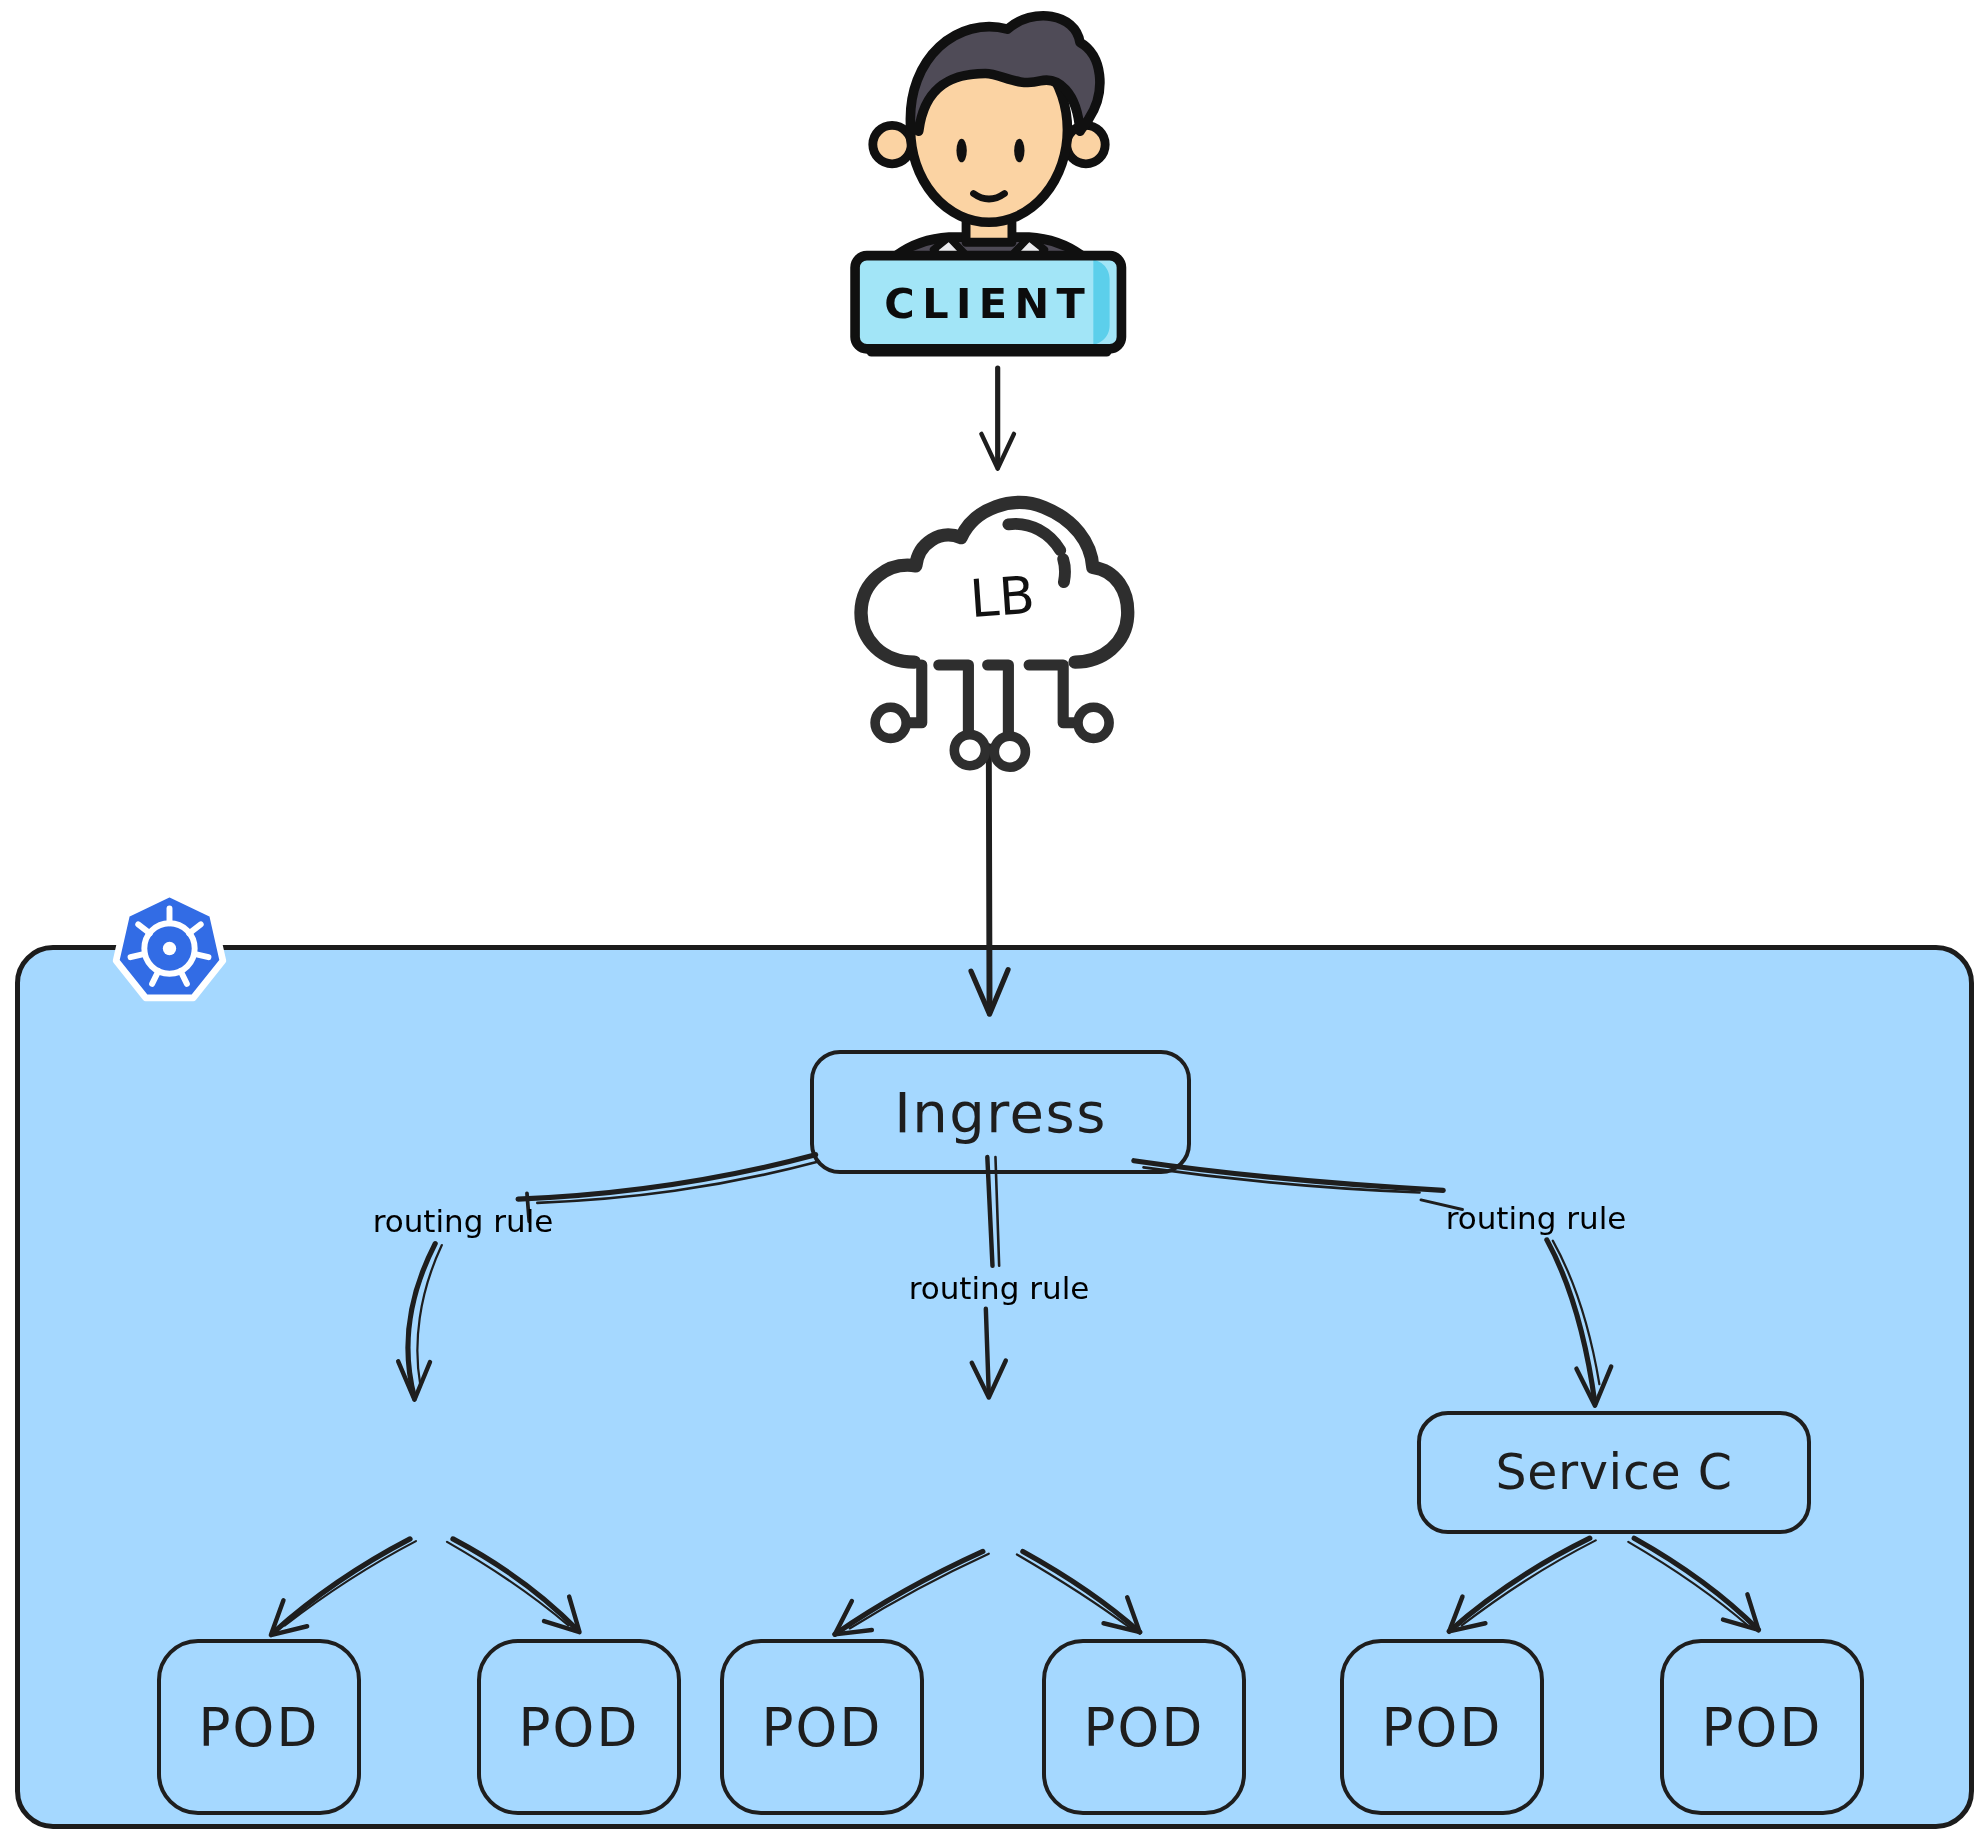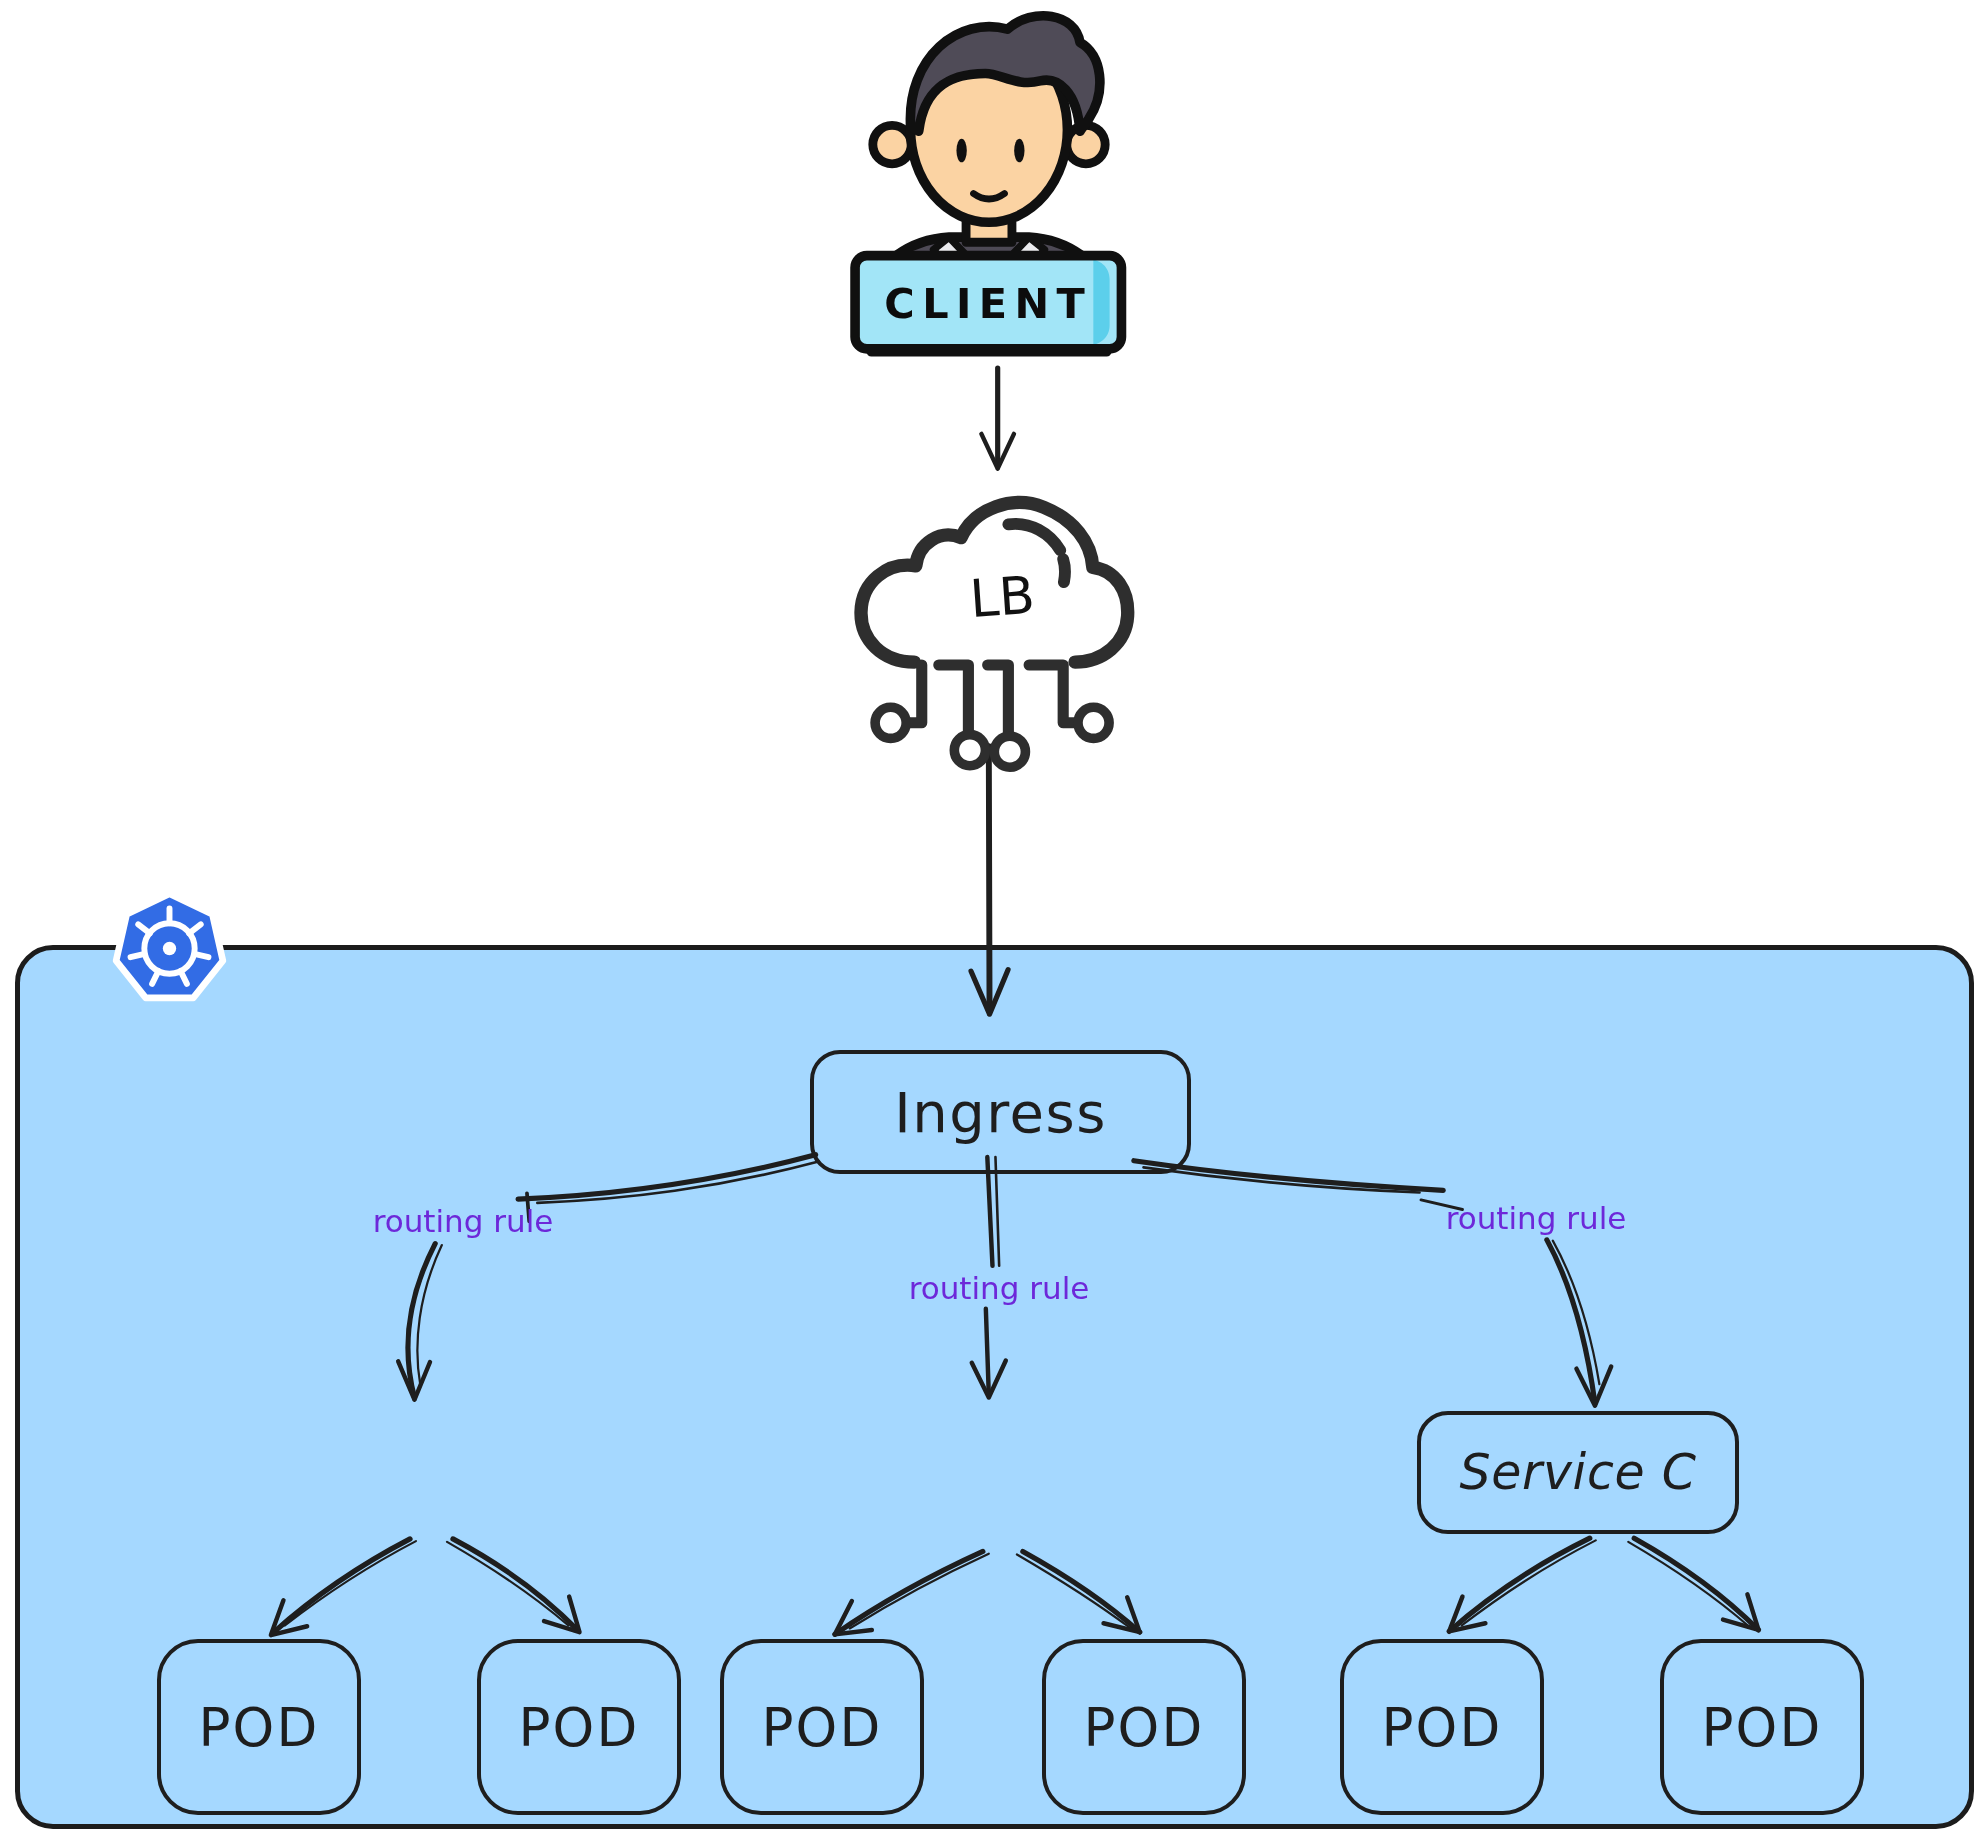--- a/index.html
+++ b/index.html
@@ -24,32 +24,32 @@
     display:flex;align-items:center;justify-content:center;
     background:transparent;
     box-sizing:border-box;
   }
   .ingress-box{left:810px;top:1040px;width:381px;height:124px;border-radius:30px;margin-top:10px;}
   .ingress-box span{font-size:56px;letter-spacing:1.5px;}
   .service-box{border-radius:31px;}
   .service-box span{font-size:49px;letter-spacing:0.7px;white-space:nowrap;}
   .svc-a{left:229px;top:1405px;width:377px;height:130px;}
   .svc-b{left:805px;top:1408px;width:381px;height:139px;}
-  .svc-c{left:1417px;top:1411px;width:322px;height:123px;font-style:italic;}
+  .svc-c{left:1417px;top:1411px;width:394px;height:123px;}
   .pod-box{width:204px;height:176px;top:1639px;border-radius:41px;}
   .pod-box span{font-size:53px;letter-spacing:2.2px;}
   .pod-1{left:157px;}  .pod-2{left:477px;}
   .pod-3{left:720px;}  .pod-4{left:1042px;}
   .pod-5{left:1340px;} .pod-6{left:1660px;}
   .routing-label{
     position:absolute;
     transform:translate(-50%,-50%);
     font-size:31px;
     white-space:nowrap;
-    color:#6d28d9;
+    color:#000000;
   }
   .rl-left{left:463px;top:1221px;}
   .rl-mid{left:999px;top:1288px;}
   .rl-right{left:1536px;top:1218px;}
   svg{position:absolute;overflow:visible;}
   .connector-layer{left:0;top:0;}
   text{font-family:"DejaVu Sans", sans-serif;}
 </style>
 </head>
 <body>

